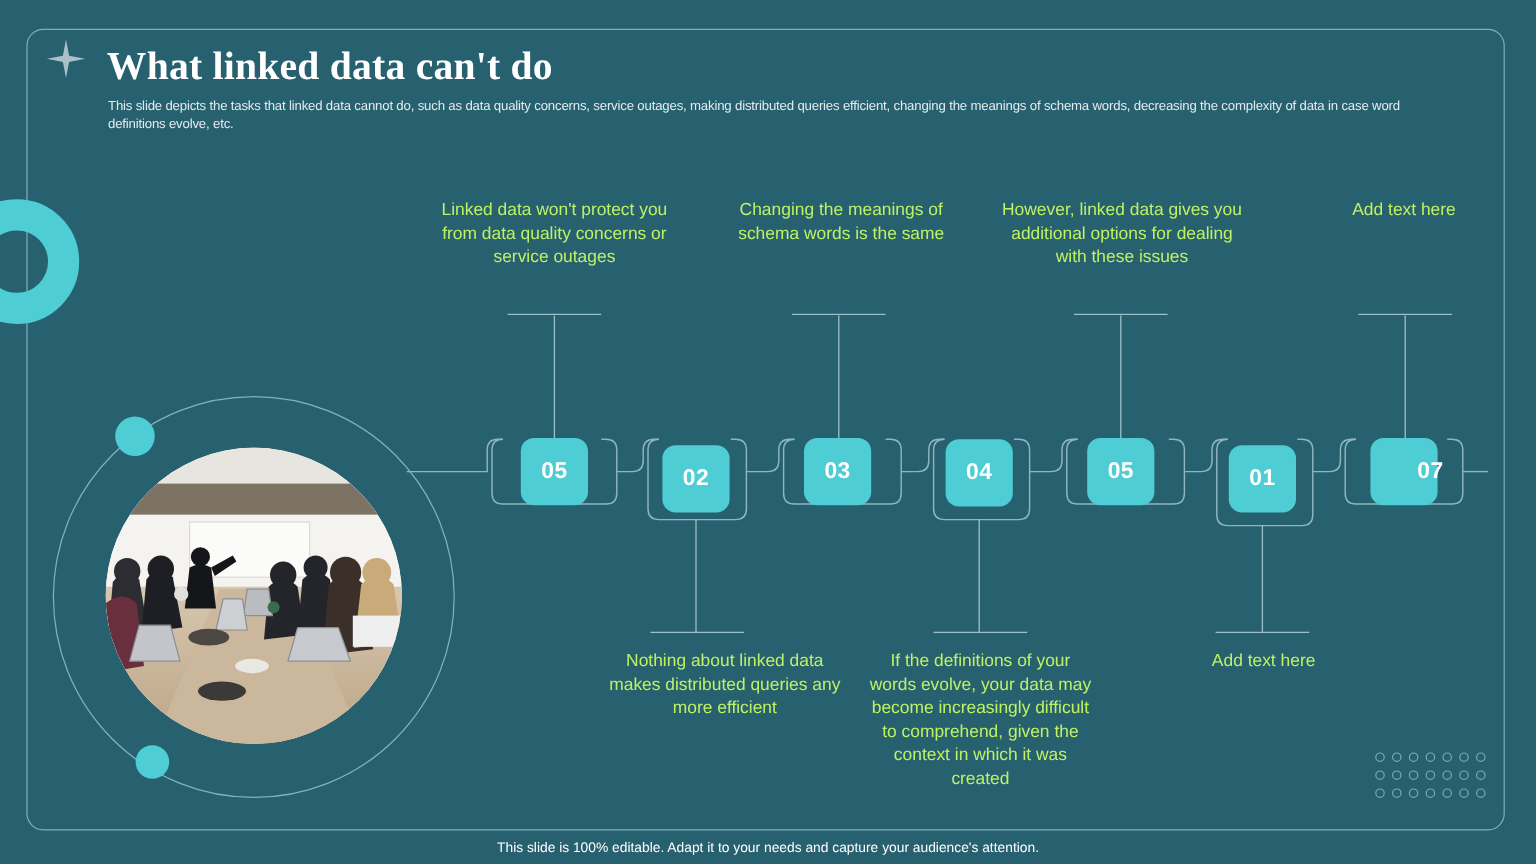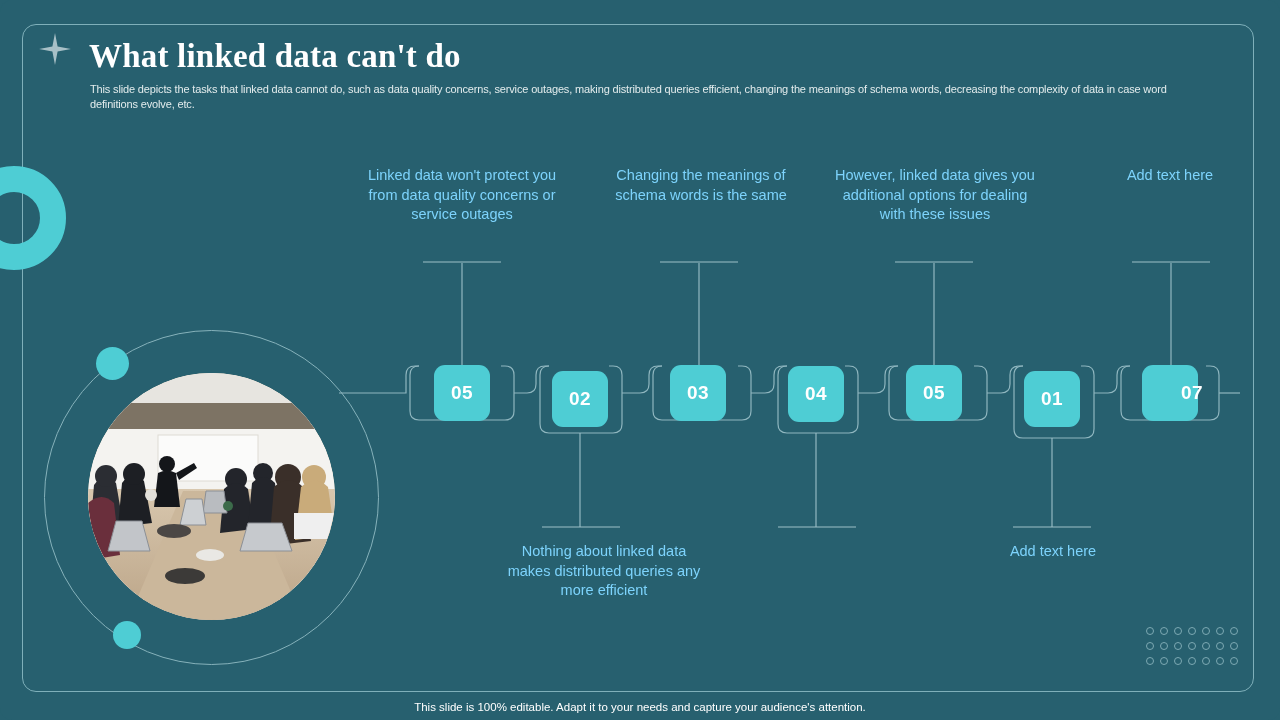--- a/index.html
+++ b/index.html
@@ -106,21 +106,21 @@
     font-size:19px;
     font-weight:bold;
     display:flex;
     align-items:center;
     justify-content:center;
     letter-spacing:0.4px;
   }
   
   .lbl{
     position:absolute;
-    color:#7dd3fc;
+    color:#bef264;
     font-size:14.5px;
     line-height:19.5px;
     text-align:center;
   }
   
   .dotgrid{
     position:absolute;
     left:1146px; top:627px;
     display:grid;
     grid-template-columns:repeat(7, 14px);
@@ -293,20 +293,21 @@
   <div class="numbox" style="left:906px;  top:365px;">05</div>
   <div class="numbox" style="left:1024px; top:371px;">01</div>
   <div class="numbox" style="left:1142px; top:365px;padding-left:44px;">07</div>
 
   <div class="lbl" style="left:356px;  top:166px; width:212px;">Linked data won't protect you from data quality concerns or service outages</div>
 
   <div class="lbl" style="left:482px;  top:542px; width:196px;margin-left:24px;">Nothing about linked data makes distributed queries any more efficient</div>
 
   <div class="lbl" style="left:598px;  top:166px; width:206px;">Changing the meanings of schema words is the same</div>
 
+  <div class="lbl" style="left:722px;  top:542px; width:190px;">If the definitions of your words evolve, your data may become increasingly difficult to comprehend, given the context in which it was created</div>
 
   <div class="lbl" style="left:832px;  top:166px; width:206px;">However, linked data gives you additional options for dealing with these issues</div>
 
   <div class="lbl" style="left:958px;  top:542px; width:190px;">Add text here</div>
 
   <div class="lbl" style="left:1070px; top:166px; width:200px;">Add text here</div>
 
   <div class="dotgrid">
     <i></i>
       <i></i>

